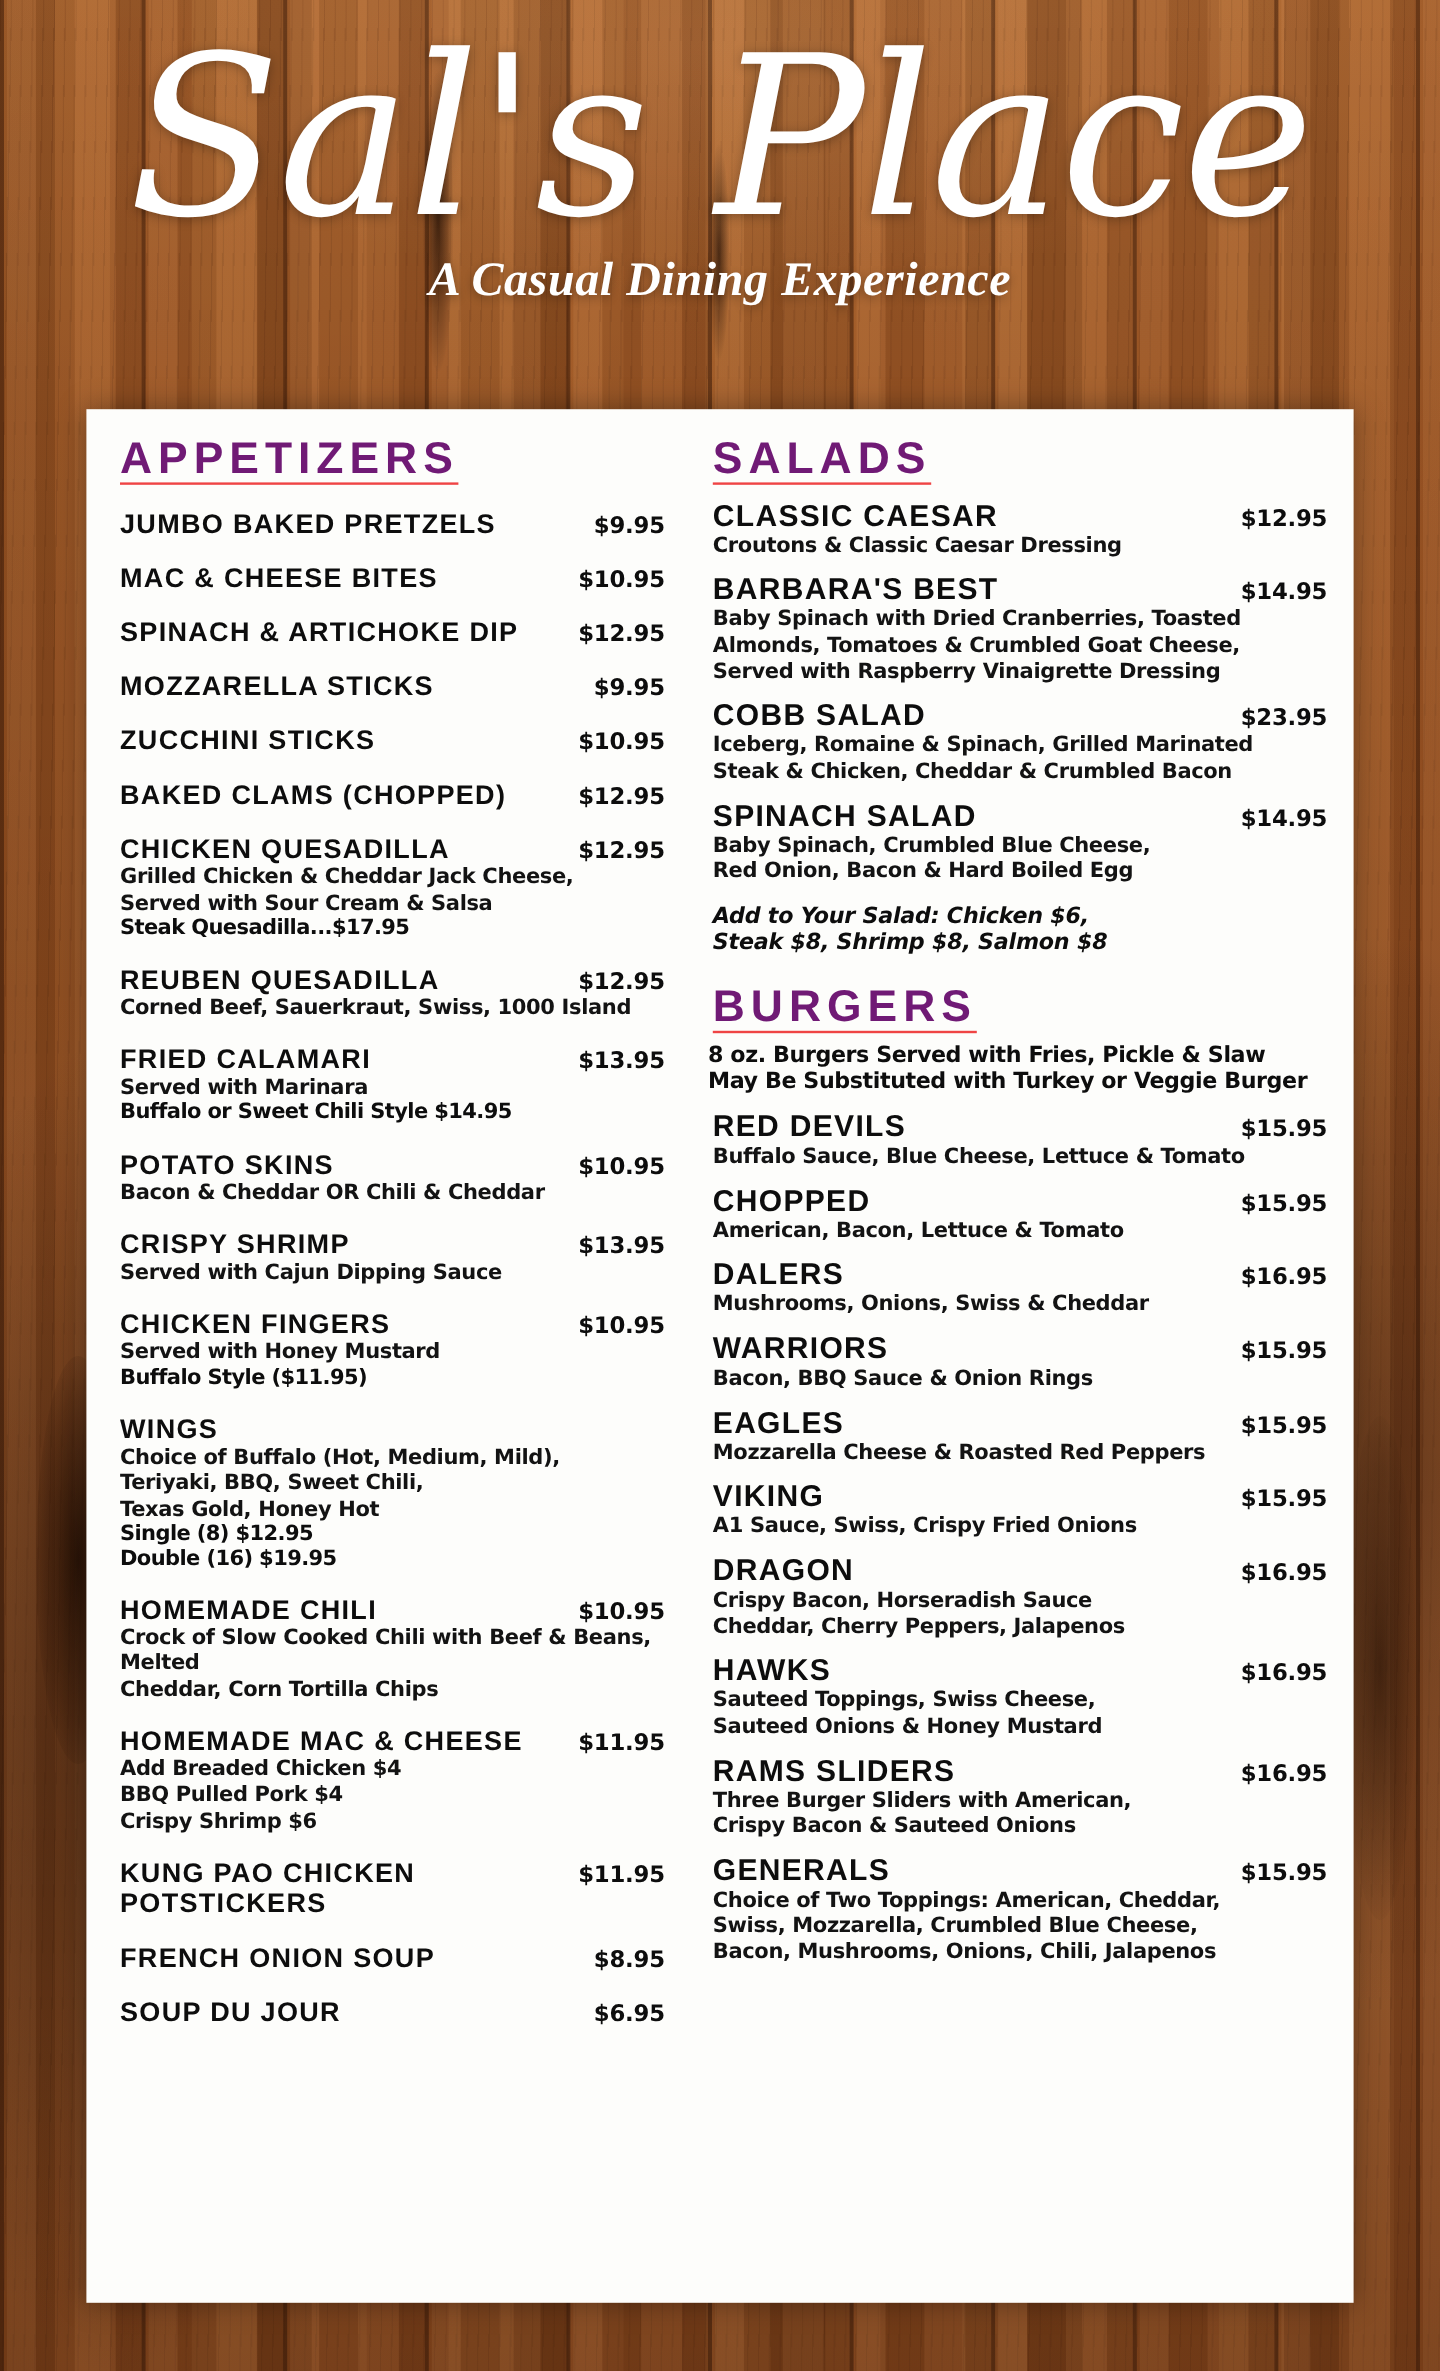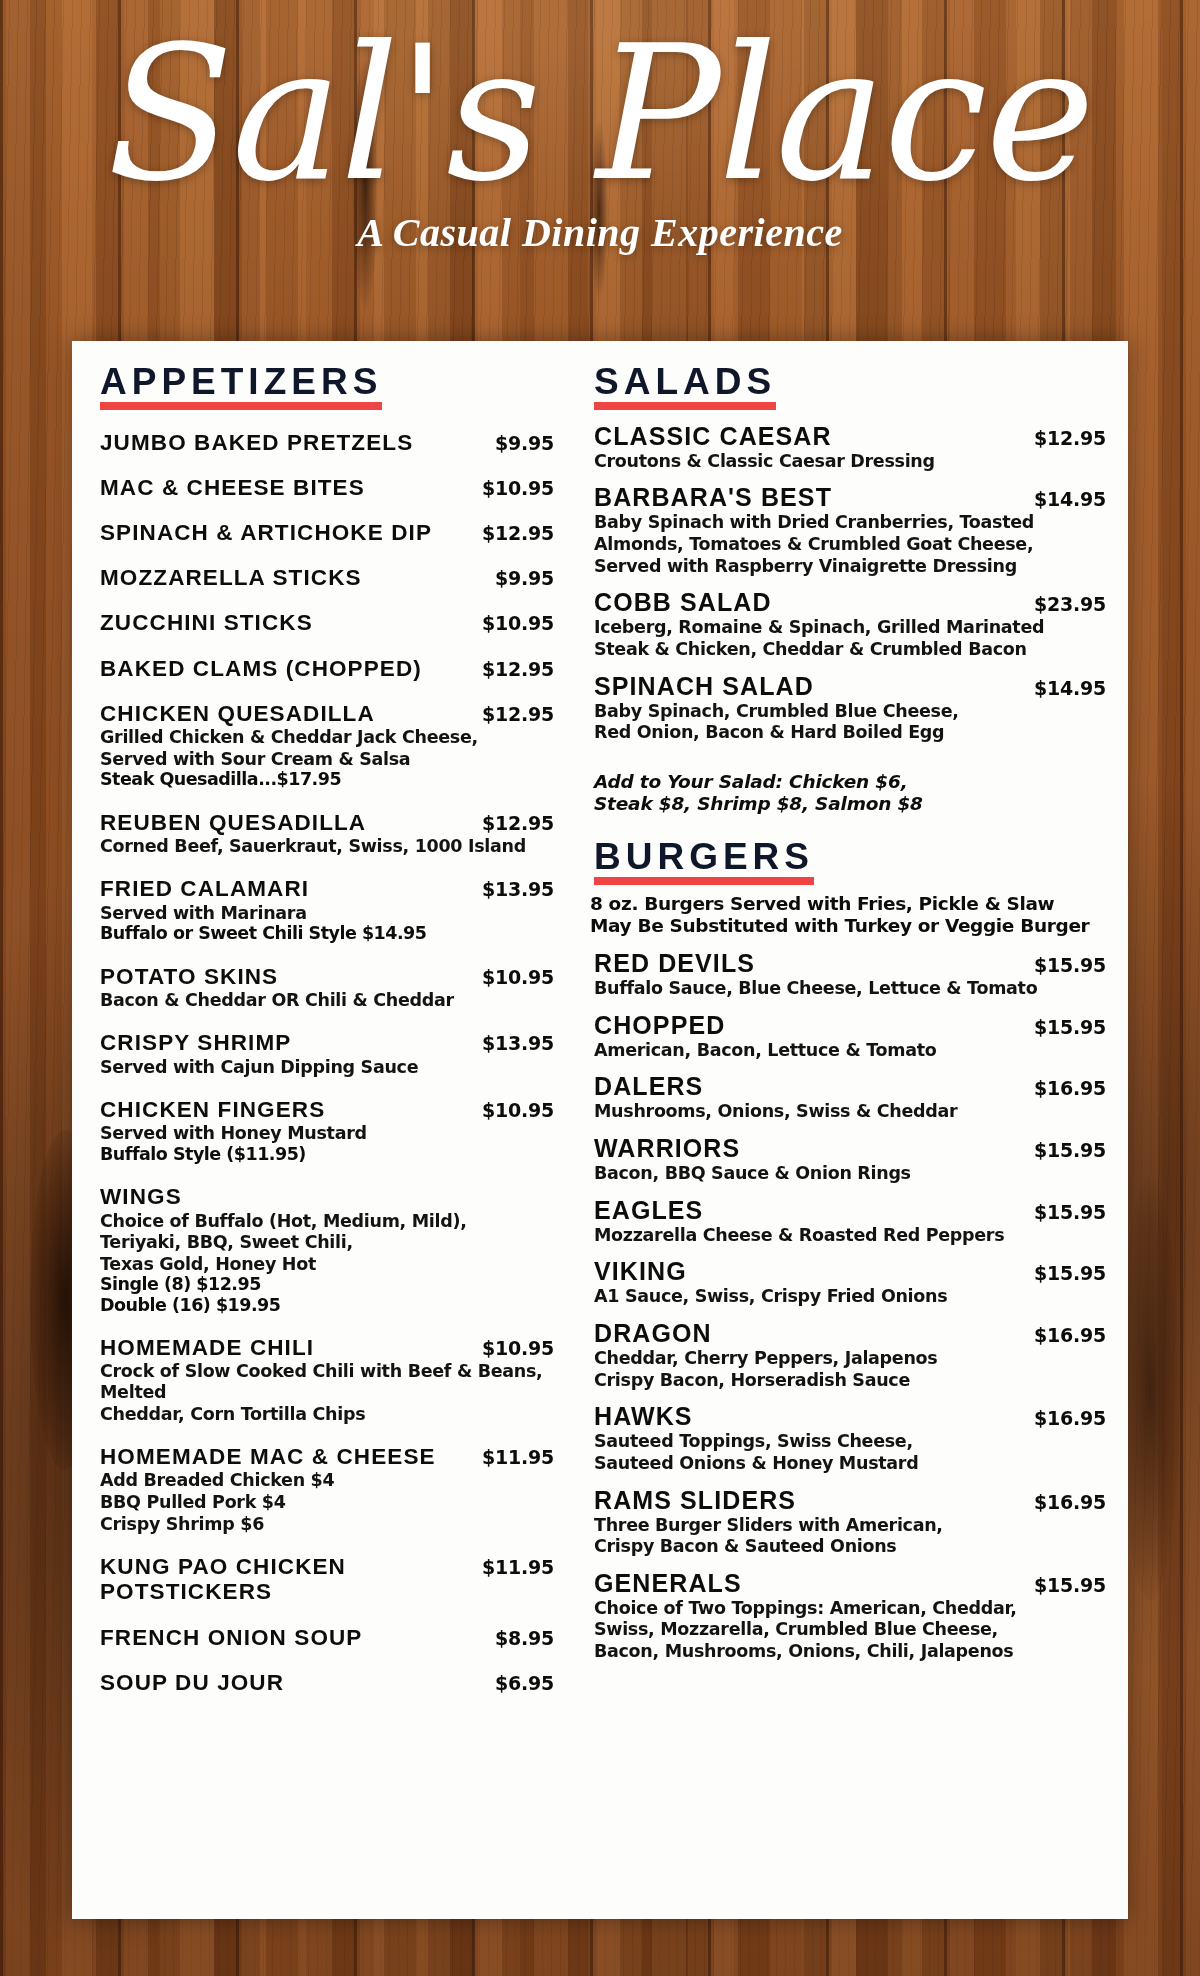--- a/index.html
+++ b/index.html
@@ -101,22 +101,22 @@
   }
   .column { position:relative; }
   #col-left  { width:500px; padding:0 18px 0 28px; }
   #col-right { width:556px; padding:0 22px 0 14px; }
 
   .section-title {
     font-family:"Liberation Sans", sans-serif;
     font-weight:bold;
     font-size:37px;
     letter-spacing:5px;
-    color:#0f172a;
-    border-bottom:8px solid #ef4444;
+    color:#701a75;
+    border-bottom:2px solid #ef4444;
     display:inline-block;
     padding-bottom:1px;
     line-height:1.02;
   }
   #salads-title-wrap { text-align:left; padding-left:8px; }
   #burgers-title-wrap { text-align:left; padding-left:8px; margin-top:22px; }
 
   
   .item { margin-top:20px; }
   .item-head {
@@ -158,21 +158,21 @@
     letter-spacing:-0.5px;
   }
   .note-italic {
     font-family:"DejaVu Sans", sans-serif;
     font-style:italic;
     font-weight:bold;
     font-size:18.5px;
     line-height:1.22;
     color:#0d0d0d;
     letter-spacing:-0.2px;
-    margin-top:28px;
+    margin-top:16px;
     padding-left:8px;
   }
   .burger-intro {
     font-family:"DejaVu Sans", sans-serif;
     font-weight:600;
     font-size:18.5px;
     line-height:1.2;
     color:#0d0d0d;
     letter-spacing:-0.35px;
     margin-top:8px;
@@ -488,22 +488,22 @@
           </div>
           <div class="item-desc">A1 Sauce, Swiss, Crispy Fried Onions</div>
         </div>
         <div class="item">
           <div class="item-head">
             <div>
               <div class="item-name">DRAGON</div>
             </div>
             <div class="item-price">$16.95</div>
           </div>
+          <div class="item-desc">Crispy Bacon, Horseradish Sauce</div>
           <div class="item-desc">Cheddar, Cherry Peppers, Jalapenos</div>
-          <div class="item-desc">Crispy Bacon, Horseradish Sauce</div>
         </div>
         <div class="item">
           <div class="item-head">
             <div>
               <div class="item-name">HAWKS</div>
             </div>
             <div class="item-price">$16.95</div>
           </div>
           <div class="item-desc">Sauteed Toppings, Swiss Cheese,</div>
           <div class="item-desc">Sauteed Onions &amp; Honey Mustard</div>

